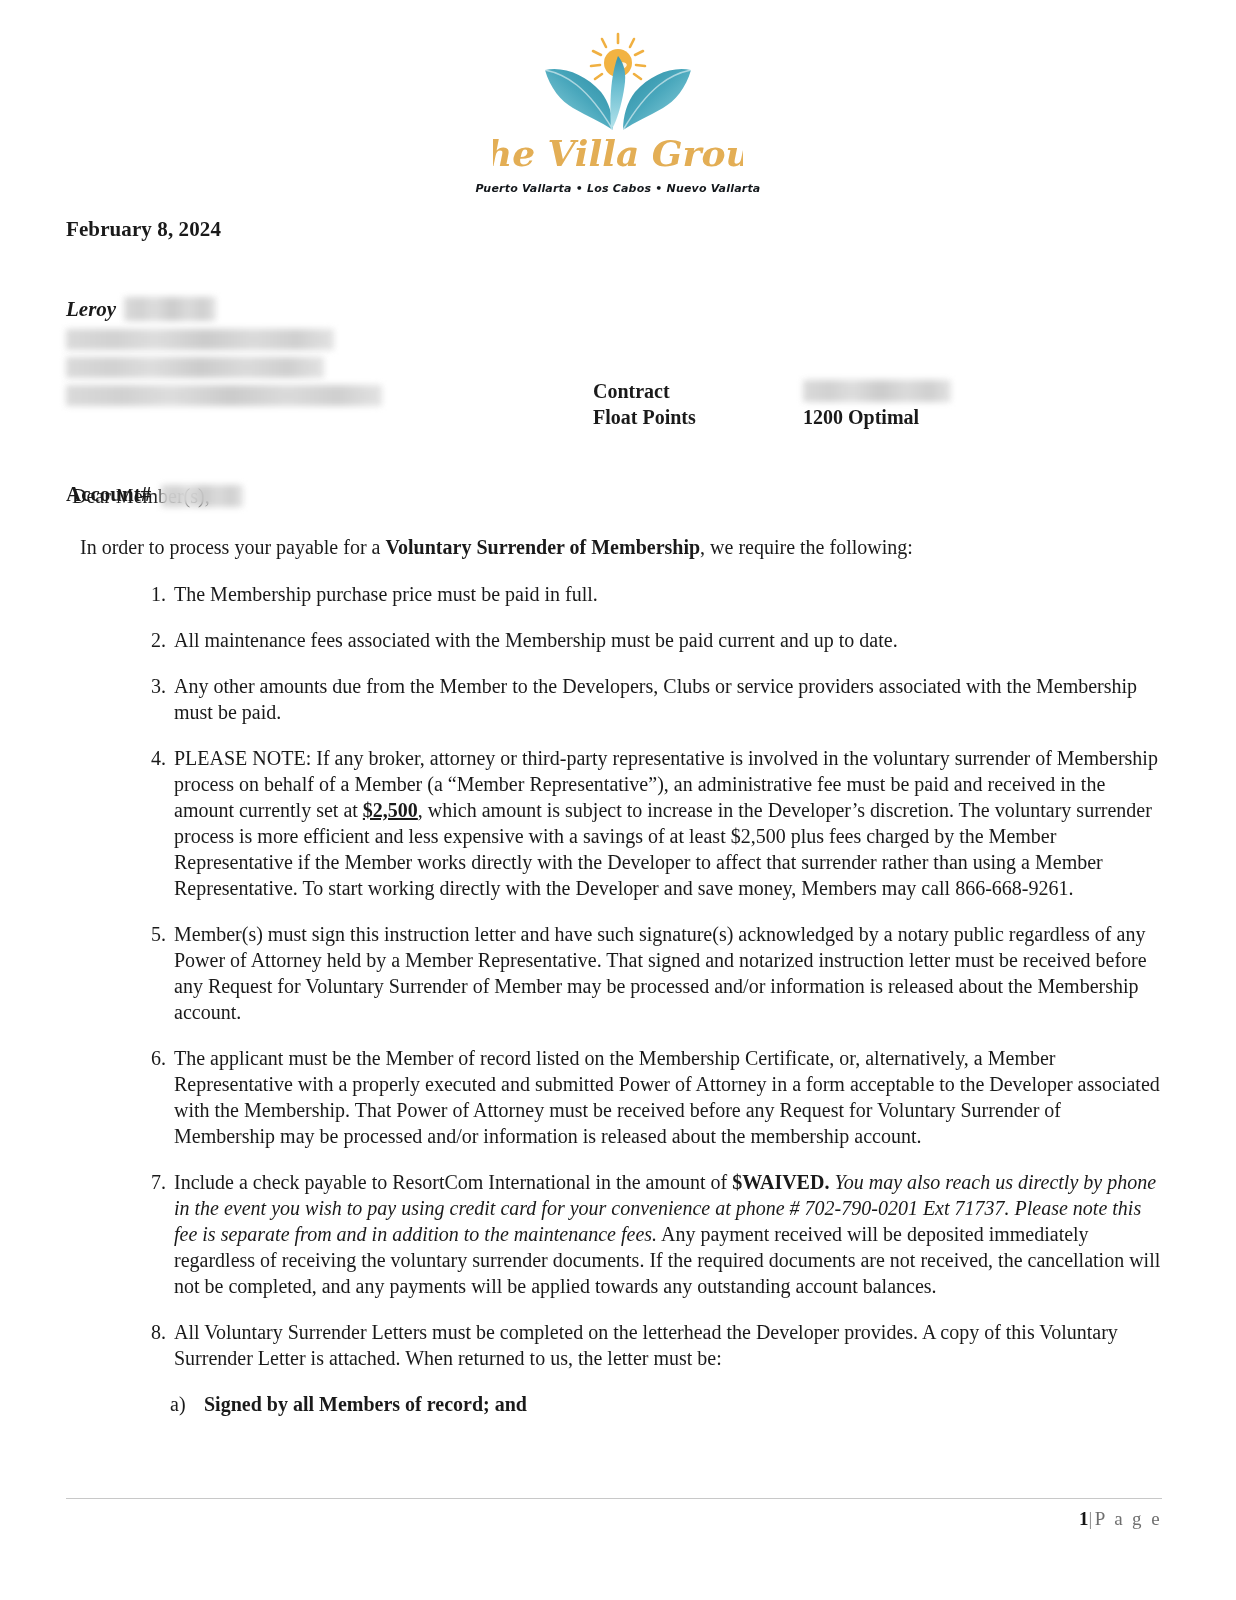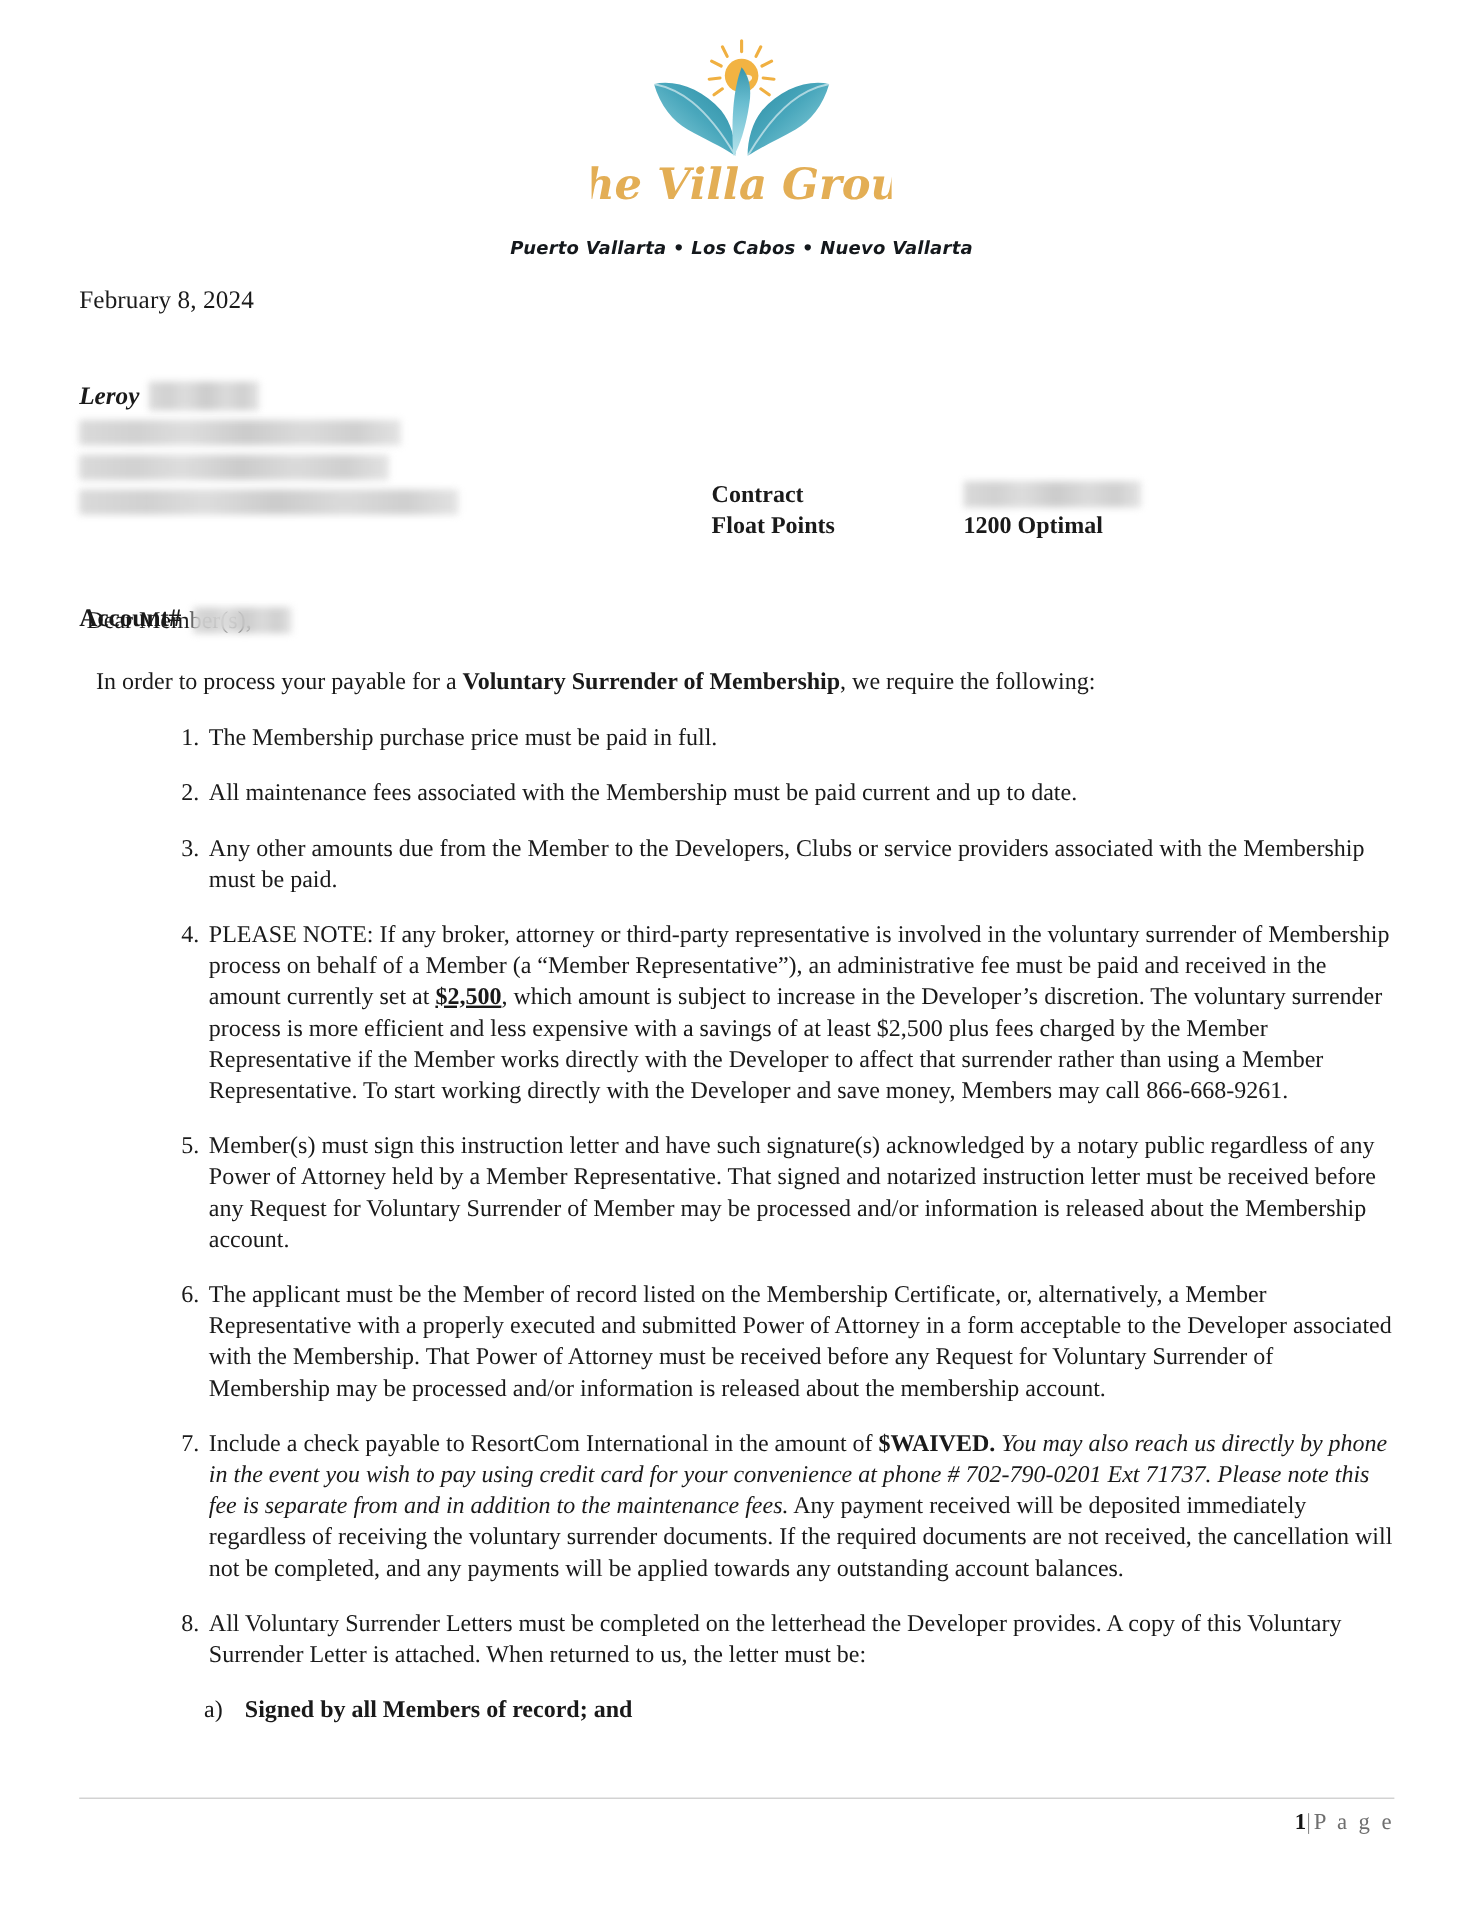--- a/index.html
+++ b/index.html
@@ -37,35 +37,35 @@
   .logo-wordmark {
     width: 250px;
     height: 52px;
     display: block;
     margin-top: -6px;
   }
   .logo-tagline {
     font-family: "DejaVu Sans", sans-serif;
     font-weight: bold;
     font-style: italic;
-    font-size: 15px;
+    font-size: 11px;
     color: #14181c;
     letter-spacing: 0.2px;
-    margin-top: 18px;
+    margin-top: 2px;
     white-space: nowrap;
   }
 
   
   .sheet {
     position: relative;
     padding: 0 74px 0 66px;
   }
 
   .date-line {
-    font-weight: normal;
+    font-weight: bold;
     font-size: 21px;
     margin-top: 22px;
     letter-spacing: 0.1px;
   }
 
   
   .meta-row {
     position: relative;
     margin-top: 52px;
     min-height: 175px;

